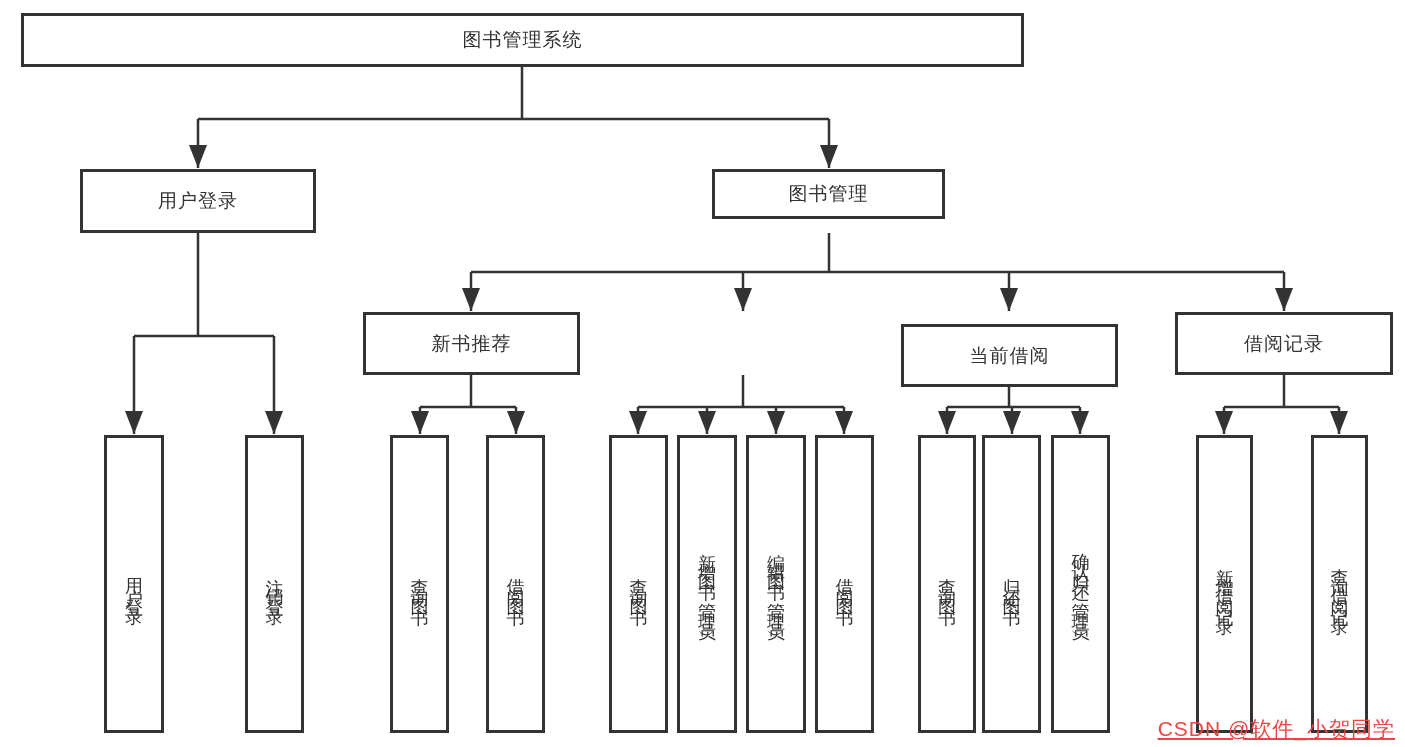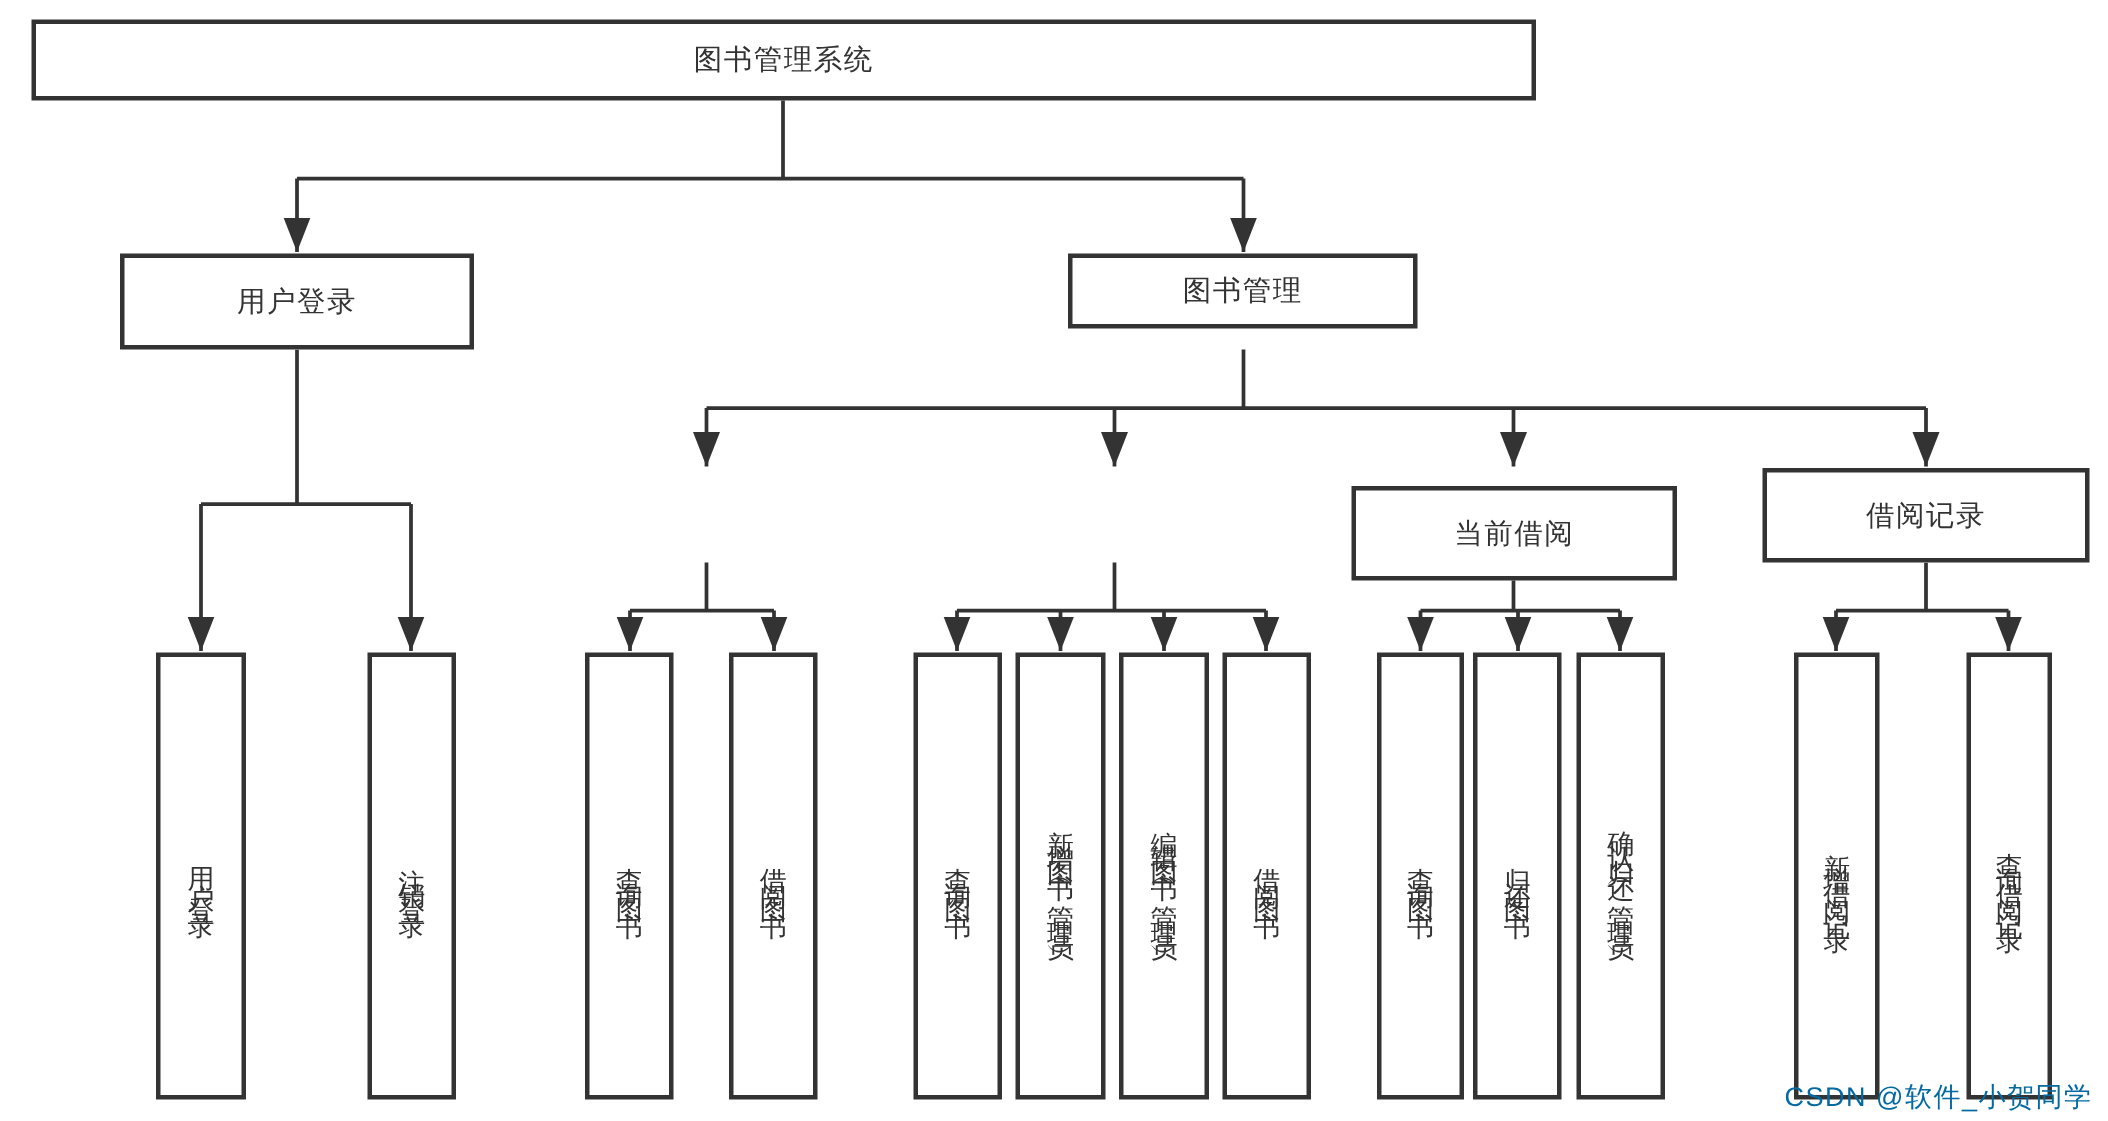--- a/index.html
+++ b/index.html
@@ -56,25 +56,26 @@
     text-orientation: mixed;
     font-size: 18px;
     letter-spacing: 10px;
     line-height: 1;
     white-space: nowrap;
   }
   #watermark {
     position: absolute;
     right: 10px;
     bottom: 4px;
-    font-size: 18px;
-    color: #0369a1;
+    font-size: 21px;
+    color: #ef4444;
     letter-spacing: 1px;
     z-index: 5;
     white-space: nowrap;
+    text-decoration: underline;
   }
 </style>
 </head>
 <body>
 
 <div id="canvas">
 
   <svg id="connector-svg" viewBox="0 0 1405 747" xmlns="http://www.w3.org/2000/svg">
     <defs>
       <marker id="arrow" viewBox="0 0 24 20" refX="23" refY="10" markerWidth="24" markerHeight="20" markerUnits="userSpaceOnUse" orient="auto">
@@ -127,20 +128,23 @@
     <span>图书管理系统</span>
   </div>
 
   <div class="box" style="left:80px; top:169px; width:236px; height:64px;">
     <span>用户登录</span>
   </div>
   <div class="box" style="left:712px; top:169px; width:233px; height:50px;">
     <span>图书管理</span>
   </div>
 
+  <div class="box" style="left:363px; top:312px; width:217px; height:63px;">
+    <span>新书推荐</span>
+  </div>
   <div class="box" style="left:901px; top:324px; width:217px; height:63px;">
     <span>当前借阅</span>
   </div>
   <div class="box" style="left:1175px; top:312px; width:218px; height:63px;text-align:center;">
     <span>借阅记录</span>
   </div>
 
   <div class="vbox" style="left:104px; width:60px;">
     <span>用户登录</span>
   </div>

